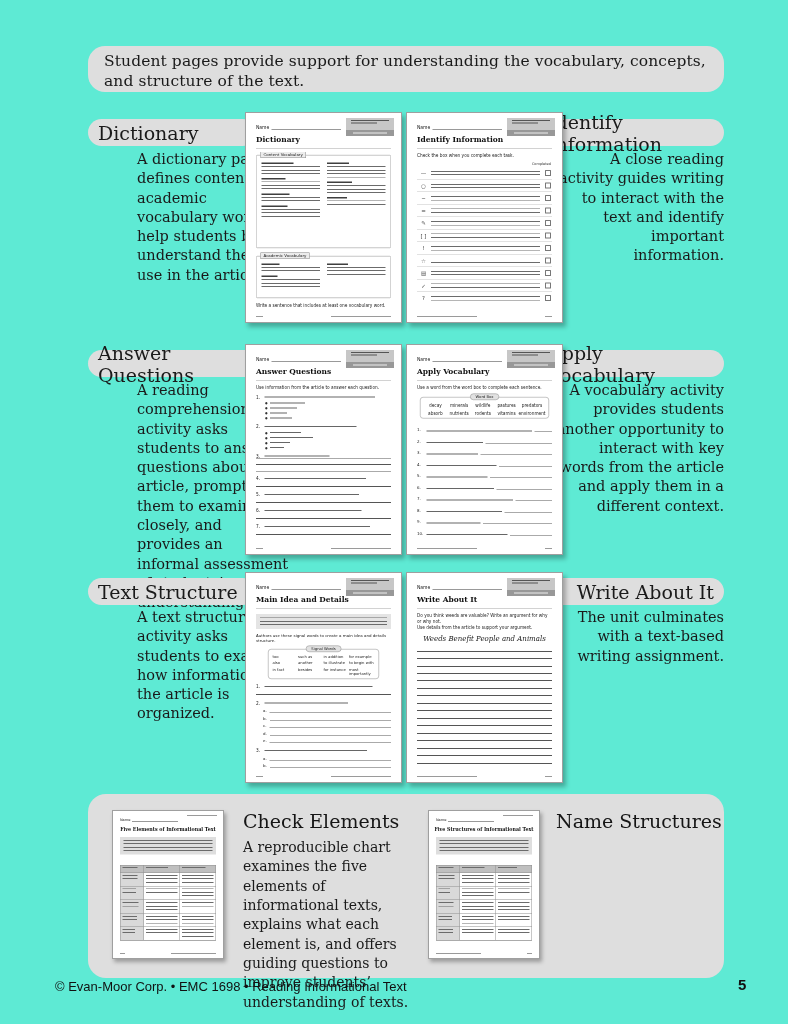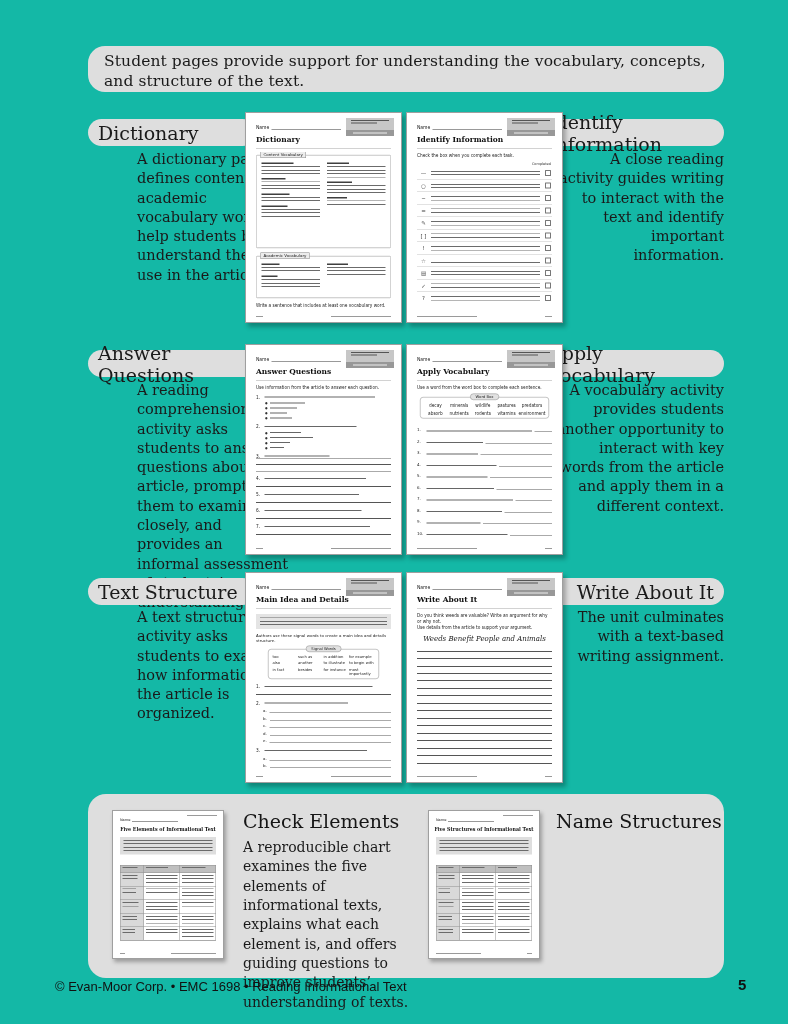--- a/index.html
+++ b/index.html
@@ -1,16 +1,16 @@
 <!DOCTYPE html>
 <html><head>
 <meta charset="utf-8">
 <style>
   html,body{margin:0;padding:0;background:#fff;}
-  #canvas{position:relative;width:788px;height:1024px;background:#14b8a6;overflow:hidden;
+  #canvas{position:relative;width:788px;height:1024px;background:#5eead4;overflow:hidden;
           font-family:"DejaVu Serif","Liberation Serif",serif;color:#1a1a1a;}
 
   
   .banner{position:absolute;left:88px;top:46px;width:636px;height:46px;background:#dedede;
           border-radius:17px;box-sizing:border-box;padding:6px 16px;}
   .banner p{margin:0;font-size:15.5px;line-height:1.28;letter-spacing:.1px;}
 
   
   .pill{position:absolute;height:27px;background:#dedede;border-radius:13.5px;box-sizing:border-box;
         display:flex;align-items:center;font-size:19px;}

